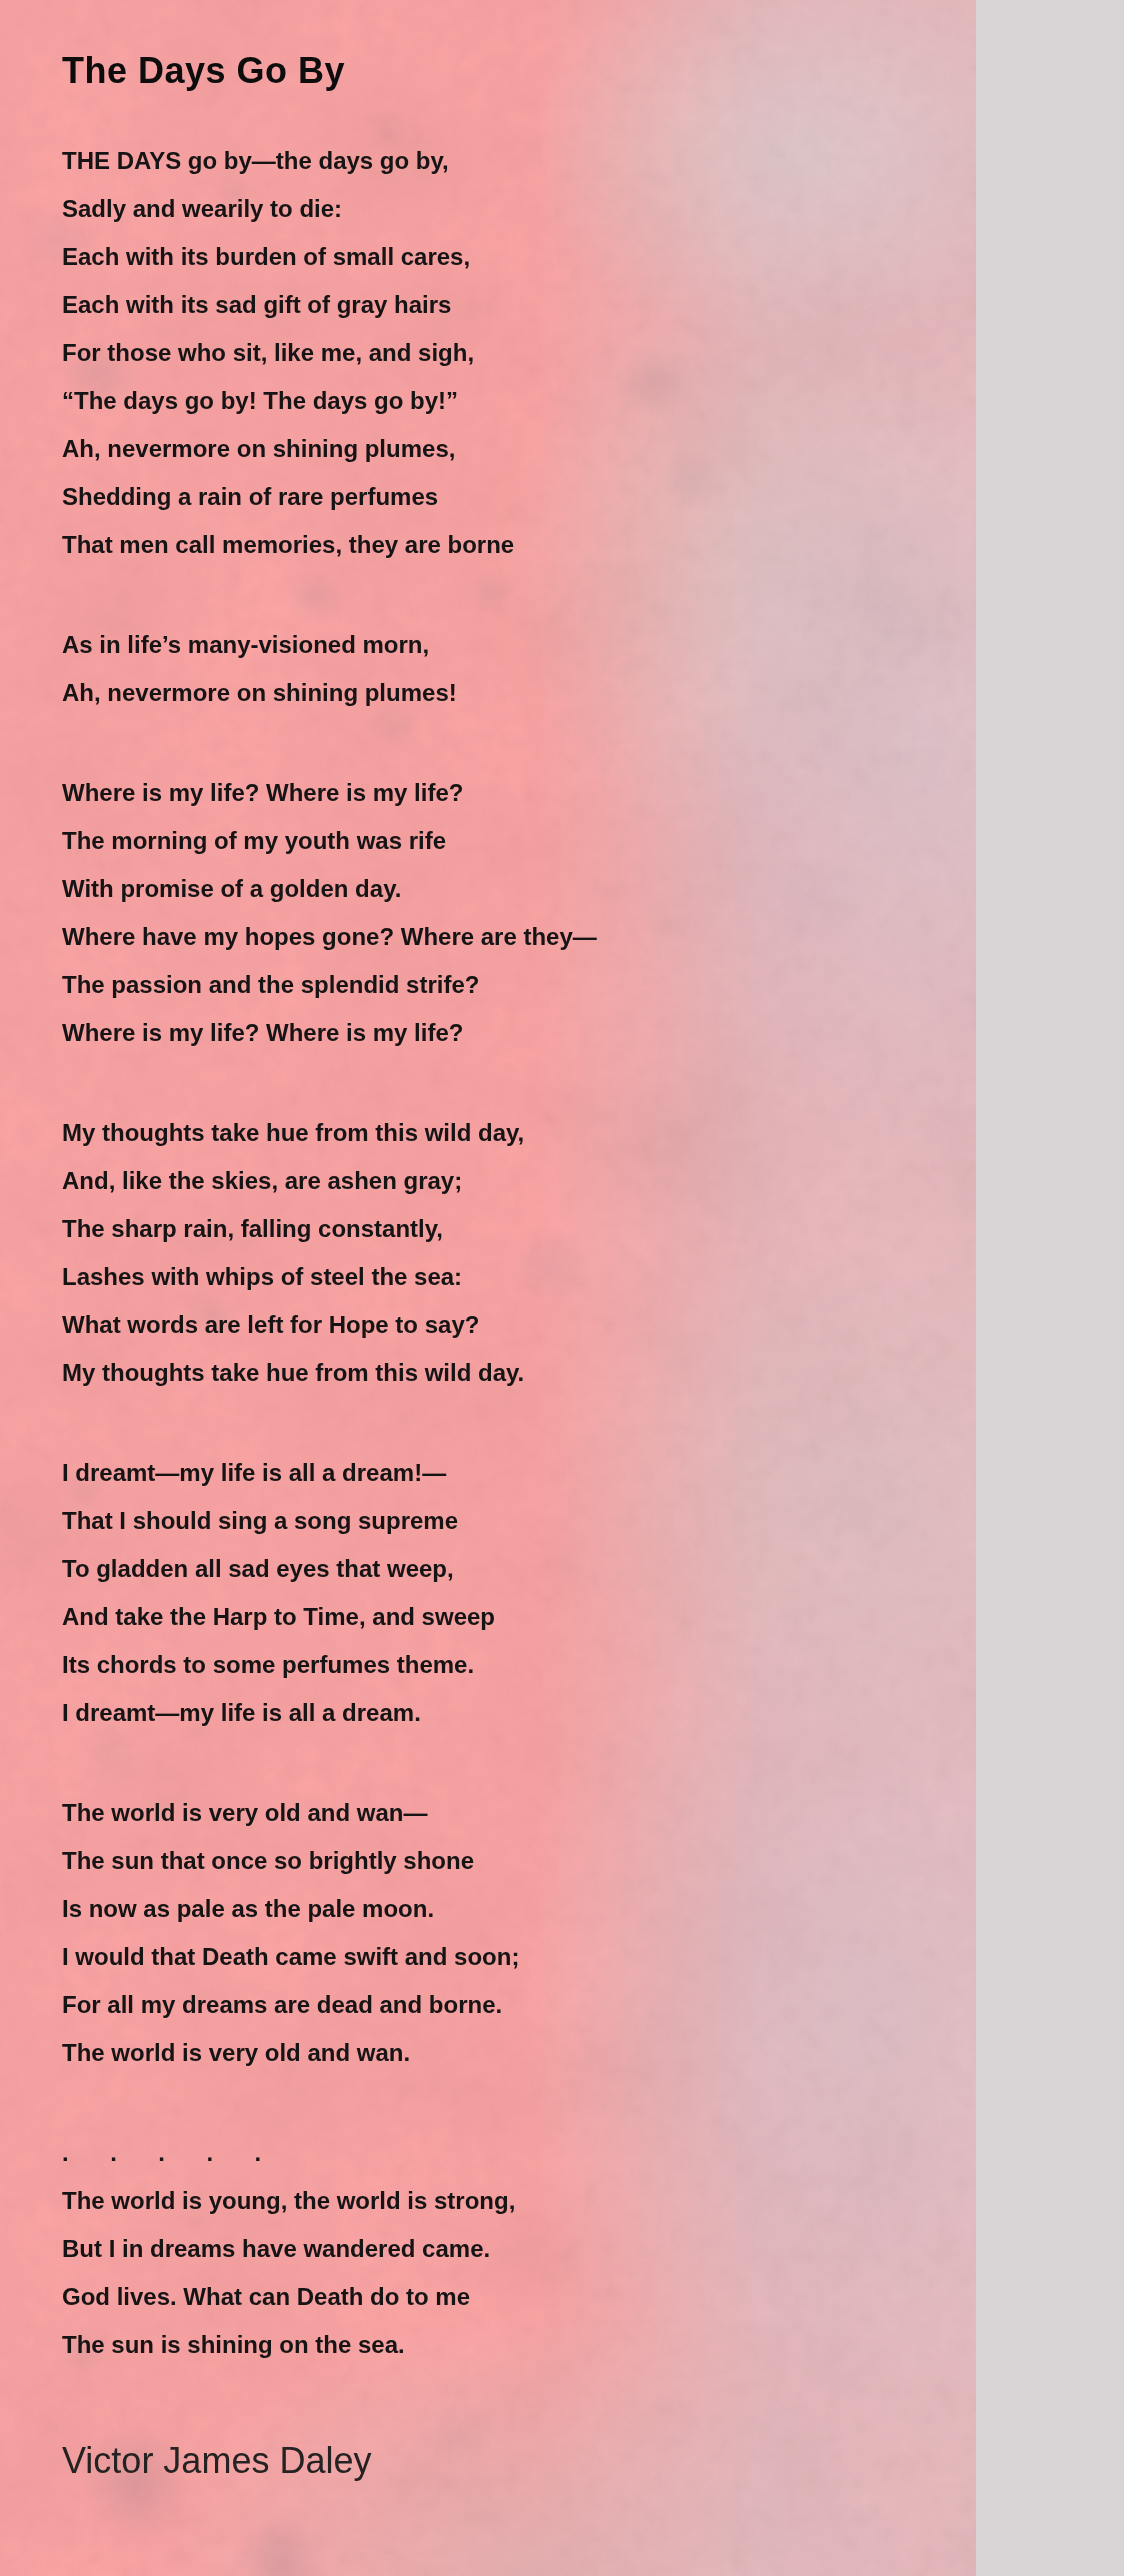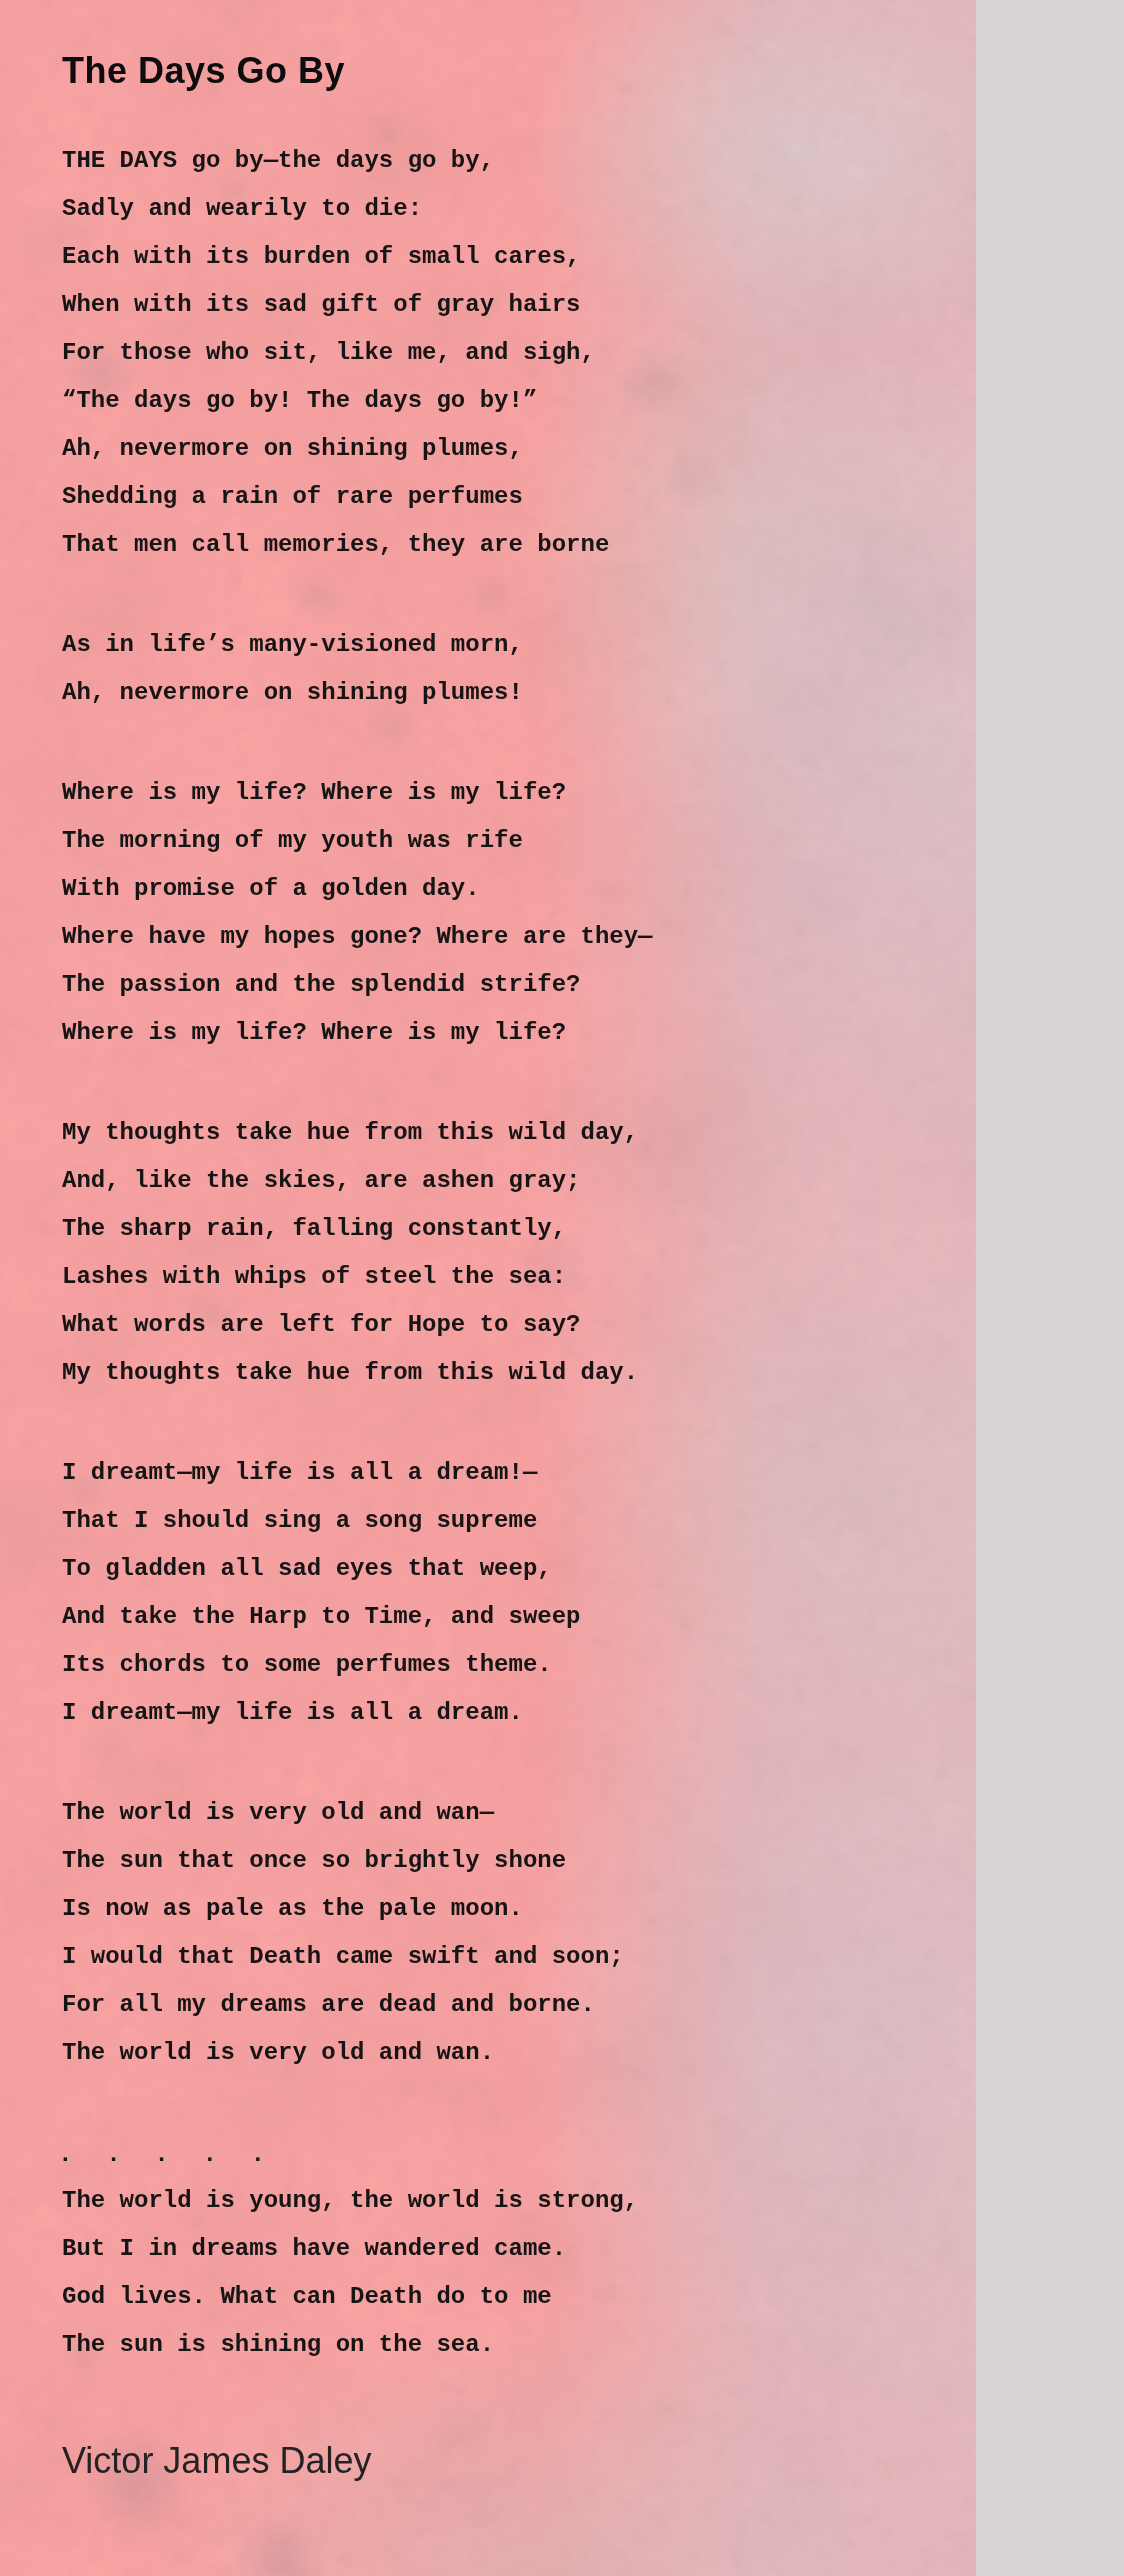--- a/index.html
+++ b/index.html
@@ -67,21 +67,21 @@
     color: #161414;
   }
   .title {
     margin: 49px 0 0;
     font-size: 36px;
     line-height: 43px;
     font-weight: 700;
     letter-spacing: 0.5px;
     color: #0e0d0d;
   }
-  .stanza { margin: 52px 0 0; font-family: Liberation Mono, monospace; }
+  .stanza { margin: 52px 0 0; }
   .stanza-first { margin-top: 45px; }
   .stanza p {
     margin: 0;
     font-size: 24px;
     line-height: 48px;
     font-weight: 700;
     letter-spacing: 0;
   }
   .separator {
     margin: 52px 0 0;
@@ -126,21 +126,21 @@
   </svg>
 
   <div class="poem">
 
     <h1 class="title">The Days Go By</h1>
 
     <div class="stanza stanza-first">
       <p>THE DAYS go by—the days go by,</p>
       <p>Sadly and wearily to die:</p>
       <p>Each with its burden of small cares,</p>
-      <p>When with its sad gift of gray hairs</p>
+      <p>Each with its sad gift of gray hairs</p>
       <p>For those who sit, like me, and sigh,</p>
       <p>“The days go by! The days go by!”</p>
       <p>Ah, nevermore on shining plumes,</p>
       <p>Shedding a rain of rare perfumes</p>
       <p>That men call memories, they are borne</p>
     </div>
 
     <div class="stanza">
       <p>As in life’s many-visioned morn,</p>
       <p>Ah, nevermore on shining plumes!</p>

